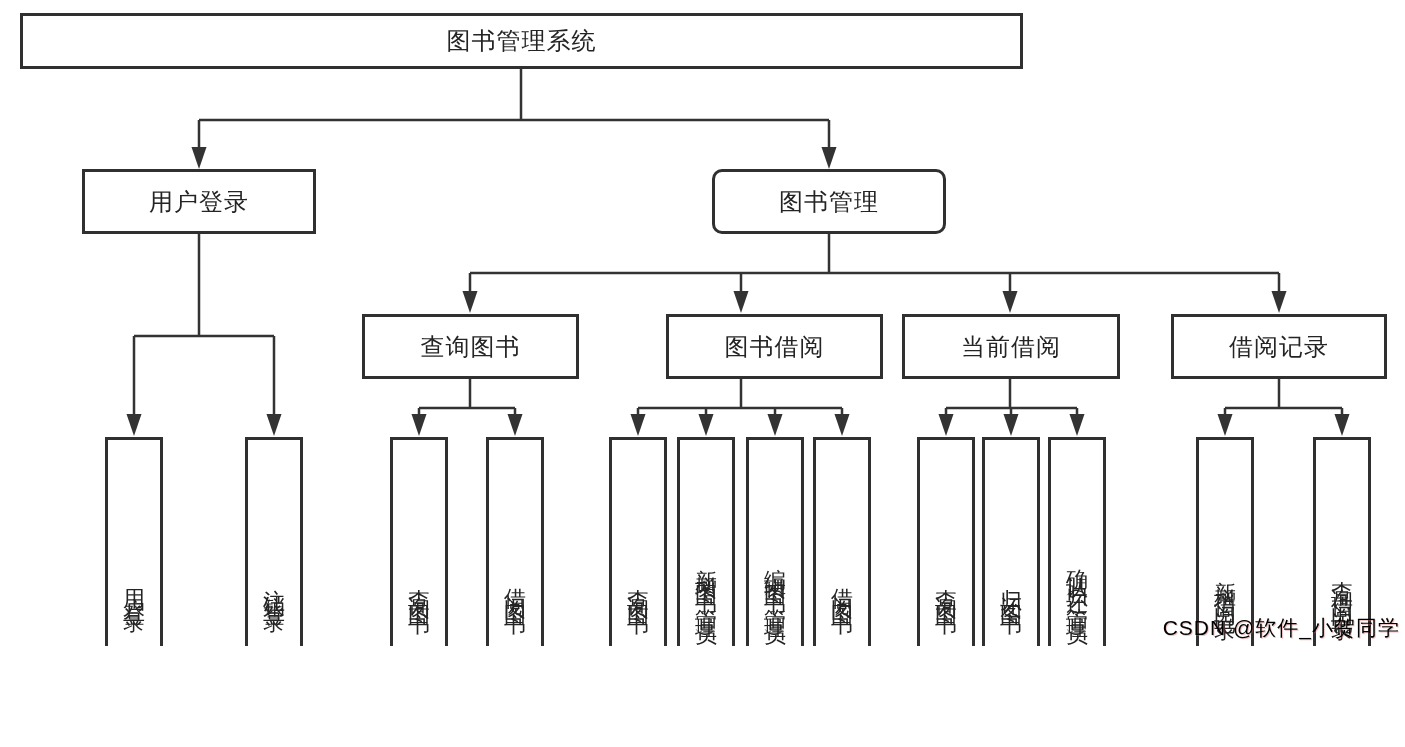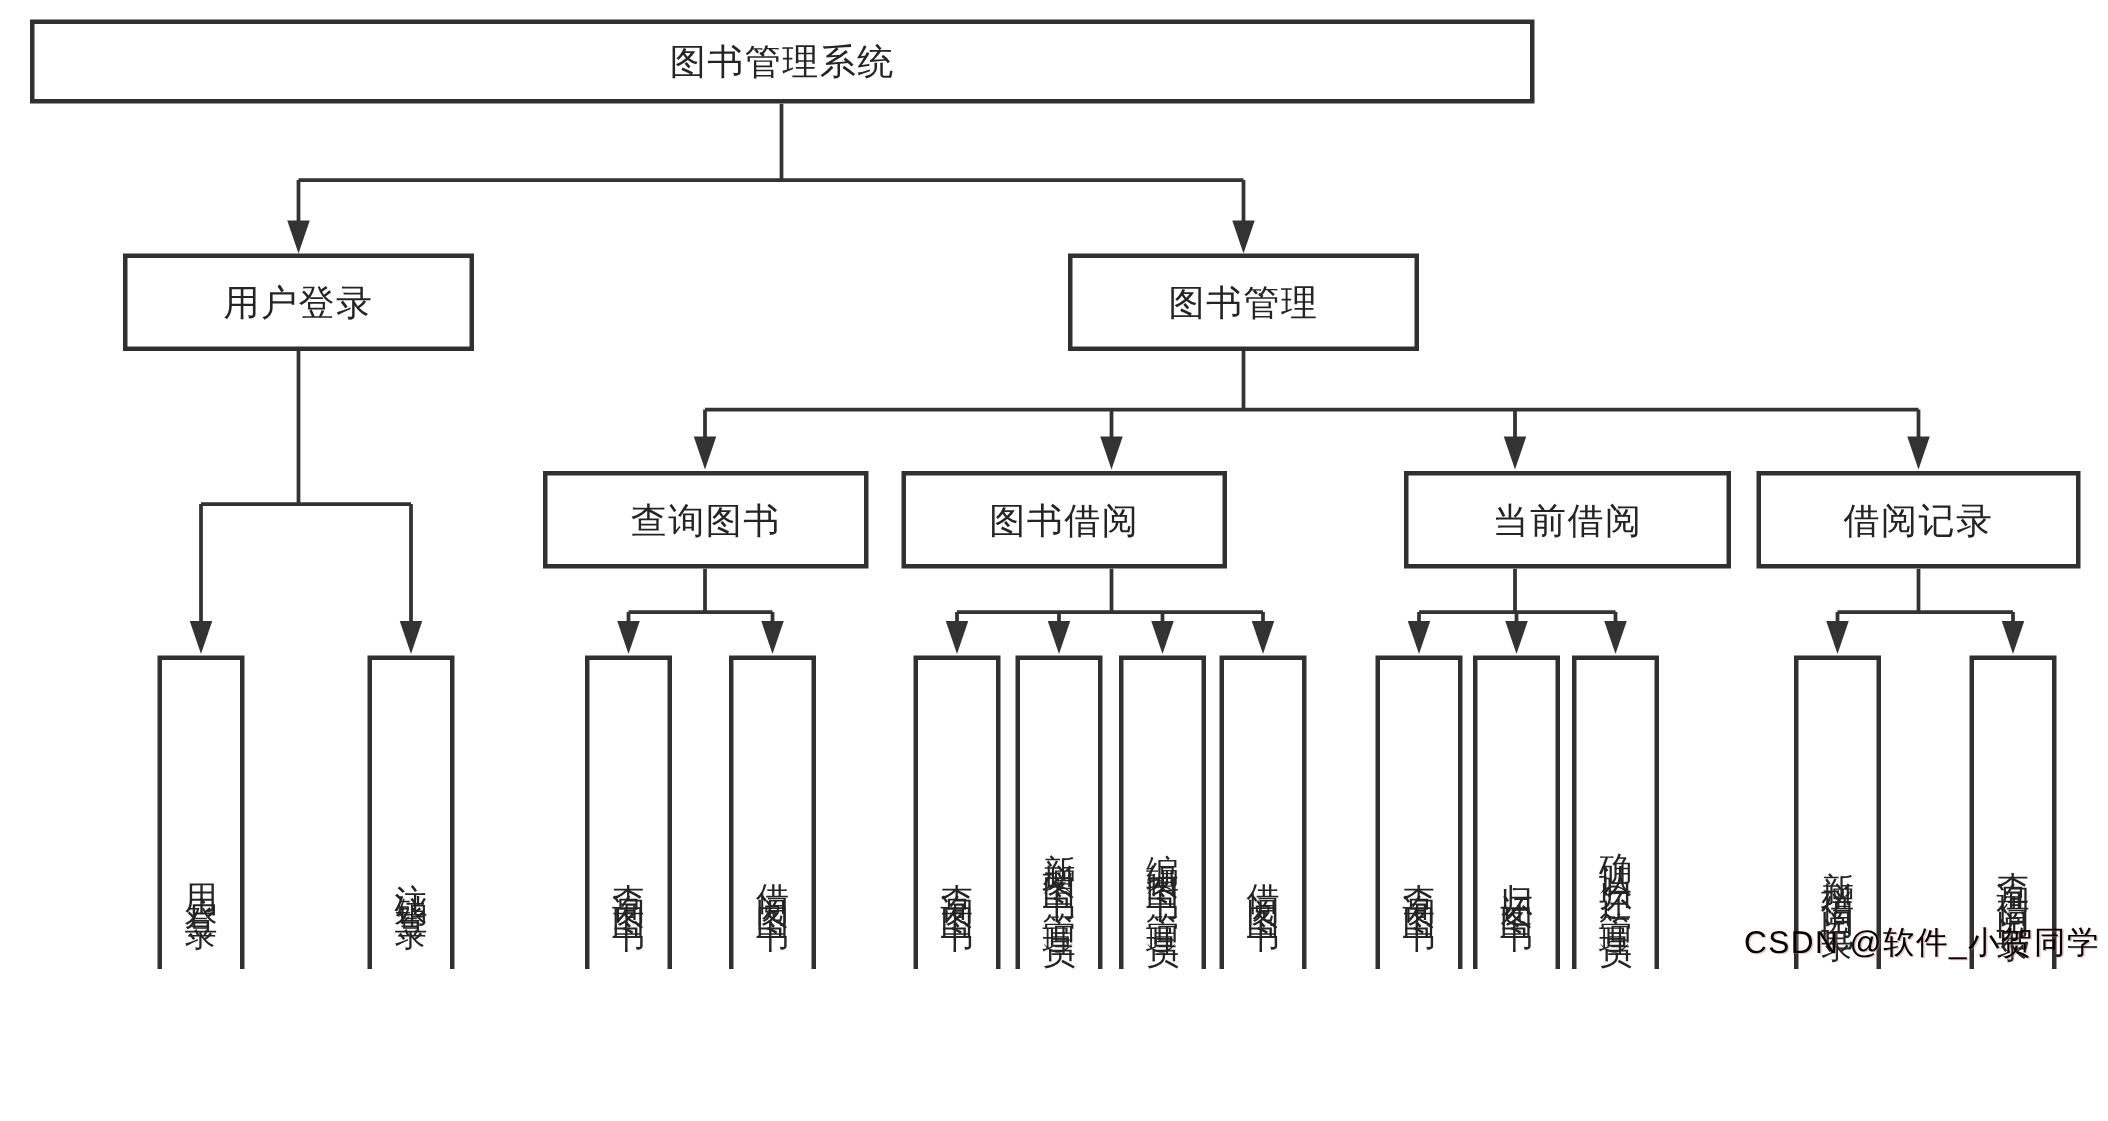--- a/index.html
+++ b/index.html
@@ -111,31 +111,31 @@
     </g>
   </svg>
 
   <div class="hbox" style="left:20px; top:13px; width:1003px; height:56px;">
     <span>图书管理系统</span>
   </div>
 
   <div class="hbox" style="left:82px; top:169px; width:234px; height:65px;">
     <span>用户登录</span>
   </div>
-  <div class="hbox" style="left:712px; top:169px; width:234px; height:65px;">
+  <div class="hbox" style="left:712px; top:169px; width:234px; height:65px;border-radius:10px;">
     <span>图书管理</span>
   </div>
 
   <div class="hbox" style="left:362px; top:314px; width:217px; height:65px;">
     <span>查询图书</span>
   </div>
-  <div class="hbox" style="left:601px; top:314px; width:217px; height:65px;">
+  <div class="hbox" style="left:666px; top:314px; width:217px; height:65px;">
     <span>图书借阅</span>
   </div>
-  <div class="hbox" style="left:936px; top:314px; width:218px; height:65px;">
+  <div class="hbox" style="left:902px; top:314px; width:218px; height:65px;">
     <span>当前借阅</span>
   </div>
   <div class="hbox" style="left:1171px; top:314px; width:216px; height:65px;">
     <span>借阅记录</span>
   </div>
 
   <div class="vbox" style="left:105px;">
     <span class="vtext">用户登录</span>
   </div>
   <div class="vbox" style="left:245px;">

